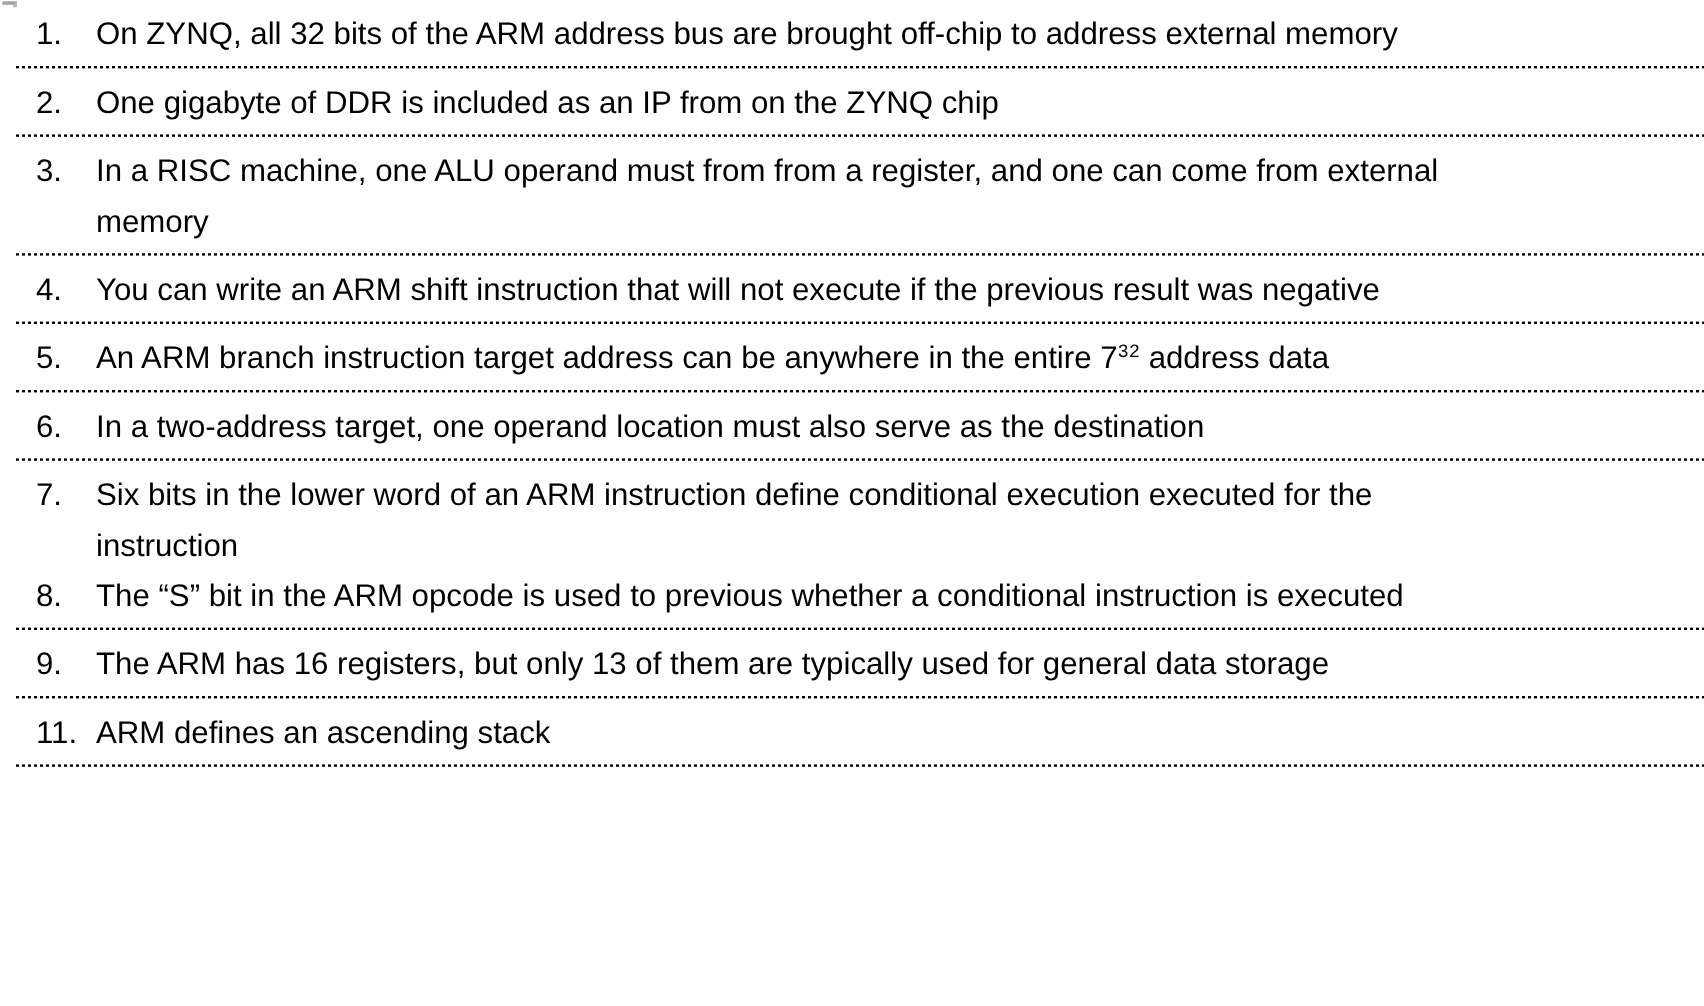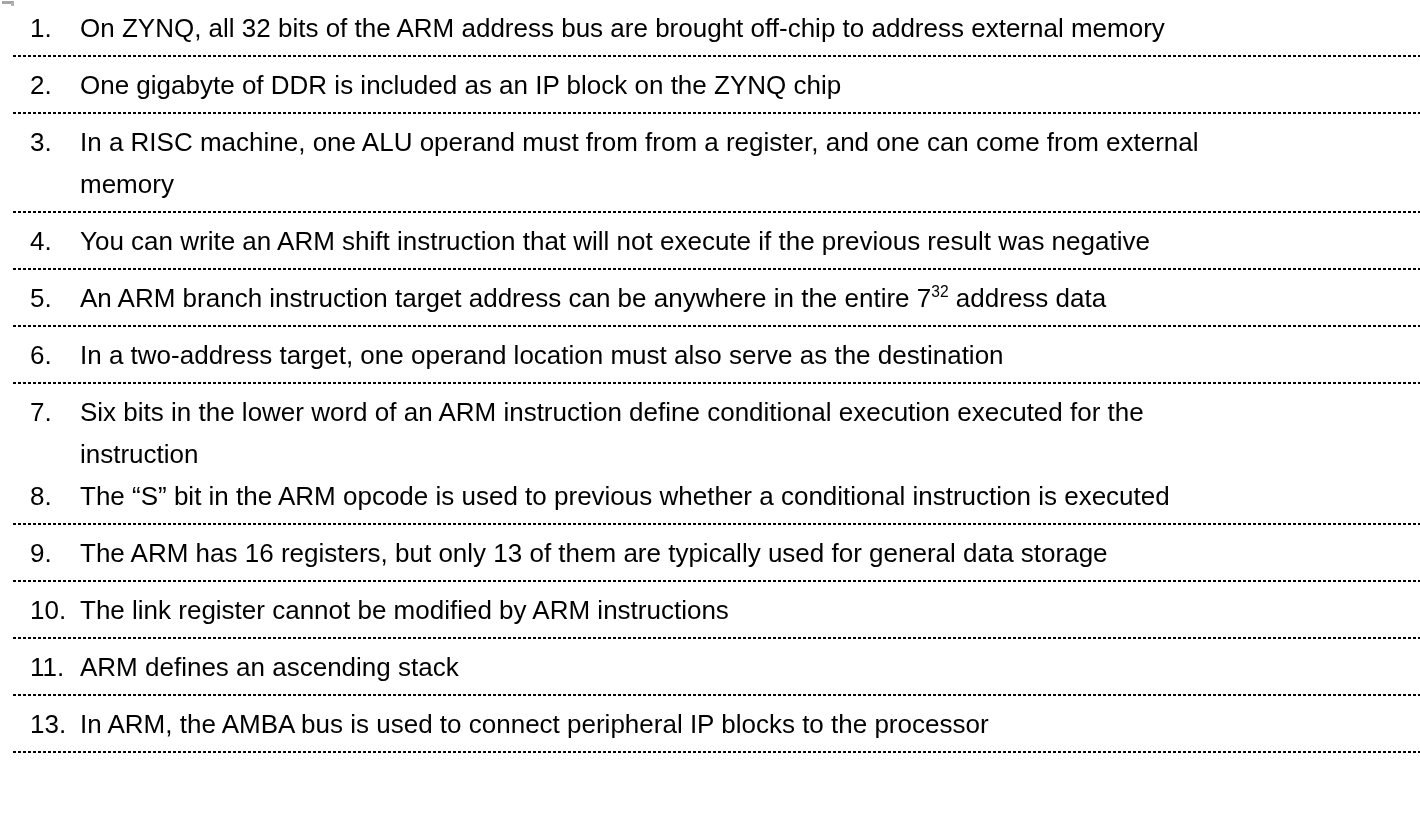--- a/index.html
+++ b/index.html
@@ -60,38 +60,39 @@
   }
   .txt {
     flex: 1;
     white-space: pre-wrap;
     padding-right: 11px;
   }
   .txt sup {
     font-size: 60%;
     line-height: 0;
     vertical-align: super;
+    font-family: Liberation Mono, monospace;
   }
 </style>
 </head>
 <body>
 
 <div class="page">
   <div class="crop-fragment"></div>
   <div class="quiz-table">
       <div class="row">
         <div class="item">
     <span class="num">1.</span>
     <span class="txt">On ZYNQ, all 32 bits of the ARM address bus are brought off-chip to address external memory</span>
   </div>
       </div>
       <div class="row">
         <div class="item">
     <span class="num">2.</span>
-    <span class="txt">One gigabyte of DDR is included as an IP block on the ZYNQ chip</span>
+    <span class="txt">One gigabyte of DDR is included as an IP from on the ZYNQ chip</span>
   </div>
       </div>
       <div class="row">
         <div class="item">
     <span class="num">3.</span>
     <span class="txt">In a RISC machine, one ALU operand must from from a register, and one can come from external
 memory</span>
   </div>
       </div>
       <div class="row">
@@ -124,30 +125,18 @@
   </div>
       </div>
       <div class="row">
         <div class="item">
     <span class="num">9.</span>
     <span class="txt">The ARM has 16 registers, but only 13 of them are typically used for general data storage</span>
   </div>
       </div>
       <div class="row">
         <div class="item">
-    <span class="num">10.</span>
-    <span class="txt">The link register cannot be modified by ARM instructions</span>
-  </div>
-      </div>
-      <div class="row">
-        <div class="item">
     <span class="num">11.</span>
     <span class="txt">ARM defines an ascending stack</span>
-  </div>
-      </div>
-      <div class="row">
-        <div class="item">
-    <span class="num">13.</span>
-    <span class="txt">In ARM, the AMBA bus is used to connect peripheral IP blocks to the processor</span>
   </div>
       </div>
     </div>
 </div>
 
 </body></html>

